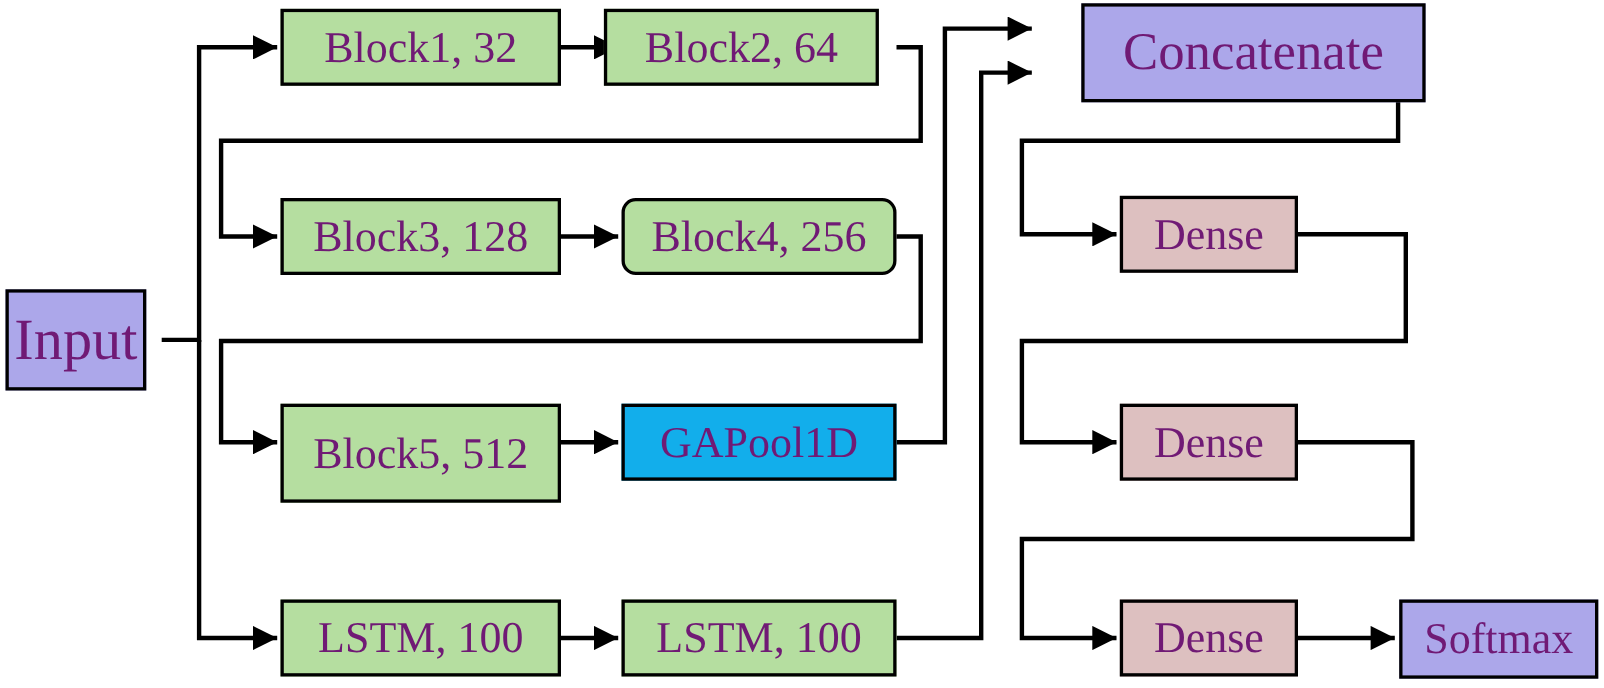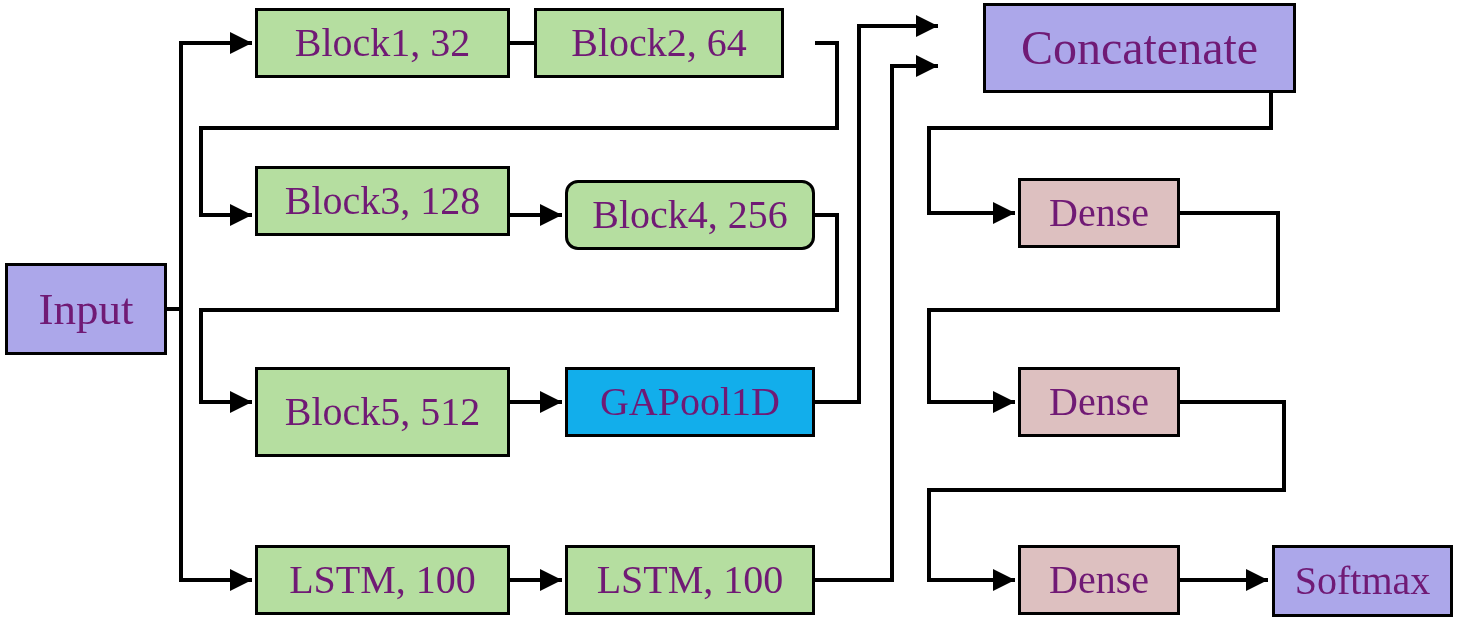--- a/index.html
+++ b/index.html
@@ -34,24 +34,24 @@
     border: 3px solid var(--line, #000000);
     display: flex;
     align-items: center;
     justify-content: center;
     color: #701a75;
     font-size: 40px;
     line-height: 1;
     white-space: nowrap;
     z-index: 2;
   }
-  #n-input       { left: 5px;    top: 263px; width: 162px; height: 92px; font-size: 45px; }
+  #n-input       { left: 5px;    top: 263px; width: 128px; height: 92px; font-size: 53px; }
   #n-block1      { left: 255px;  top: 8px;   width: 255px; height: 70px; }
-  #n-block2      { left: 534px;  top: 8px;   width: 250px; height: 70px; }
-  #n-block3      { left: 255px;  top: 166px; width: 255px; height: 70px; }
+  #n-block2      { left: 549px;  top: 8px;   width: 250px; height: 70px; }
+  #n-block3      { left: 255px;  top: 180px; width: 255px; height: 70px; }
   #n-block4      { left: 565px;  top: 180px; width: 250px; height: 70px; }
   #n-block5      { left: 255px;  top: 367px; width: 255px; height: 90px; }
   #n-gapool1d    { left: 565px;  top: 367px; width: 250px; height: 70px; }
   #n-lstm1       { left: 255px;  top: 545px; width: 255px; height: 70px; }
   #n-lstm2       { left: 565px;  top: 545px; width: 250px; height: 70px; }
   #n-concatenate { left: 941px;  top: 3px;   width: 313px; height: 90px; font-size: 48px; }
   #n-dense1      { left: 1018px; top: 178px; width: 162px; height: 70px; }
   #n-dense2      { left: 1018px; top: 367px; width: 162px; height: 70px; }
   #n-dense3      { left: 1018px; top: 545px; width: 162px; height: 70px; }
   #n-softmax     { left: 1272px; top: 545px; width: 181px; height: 72px; }

